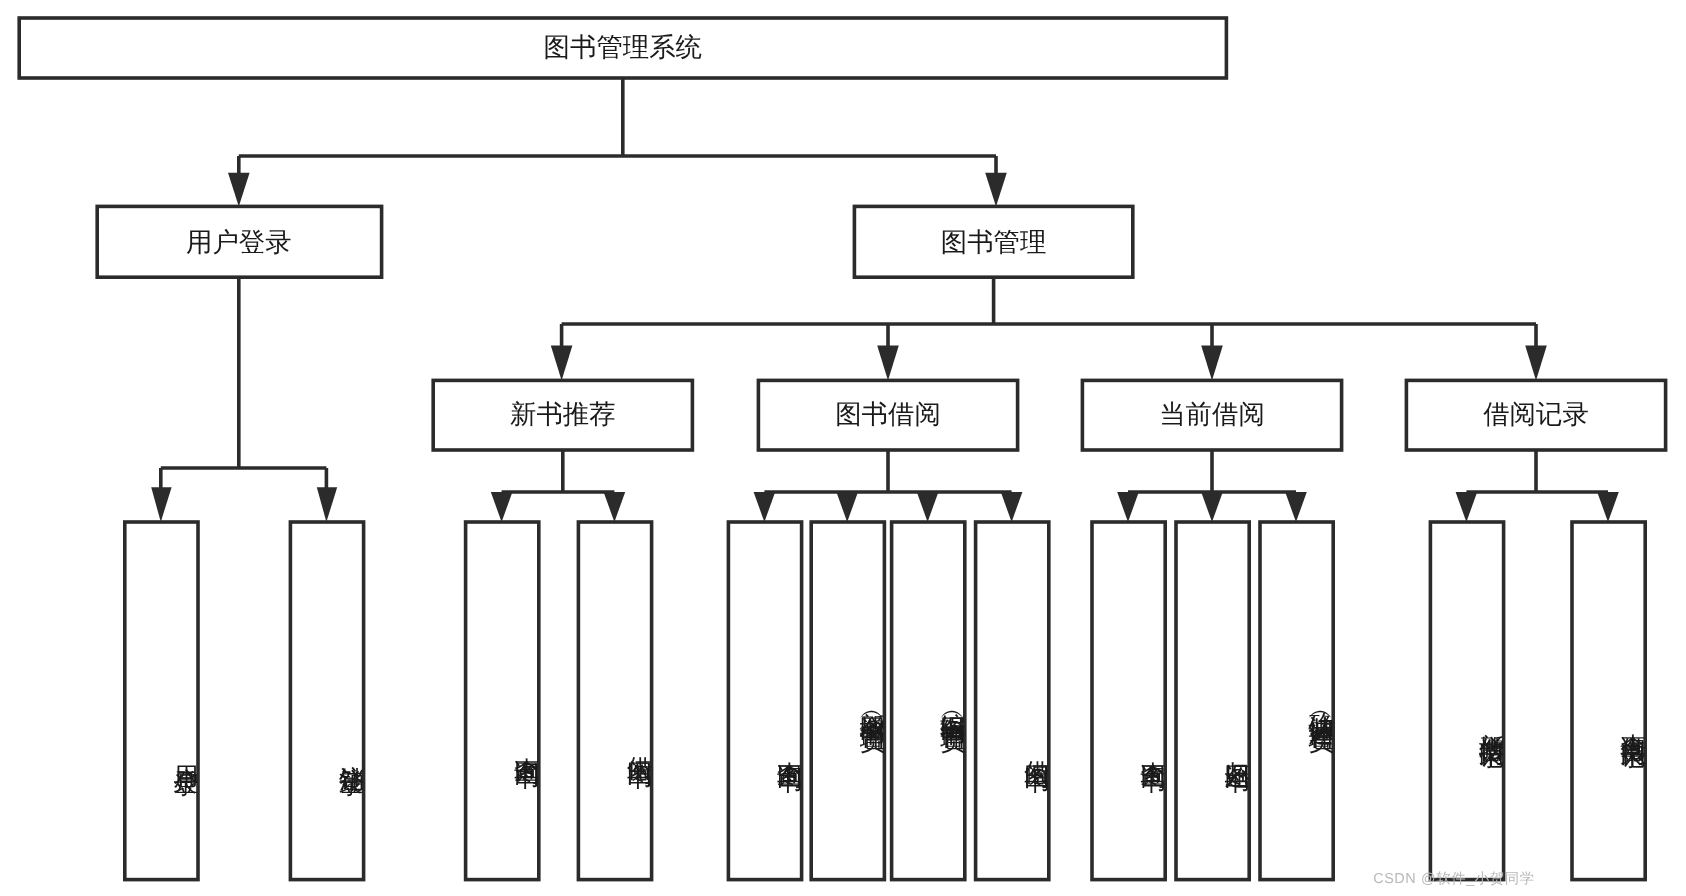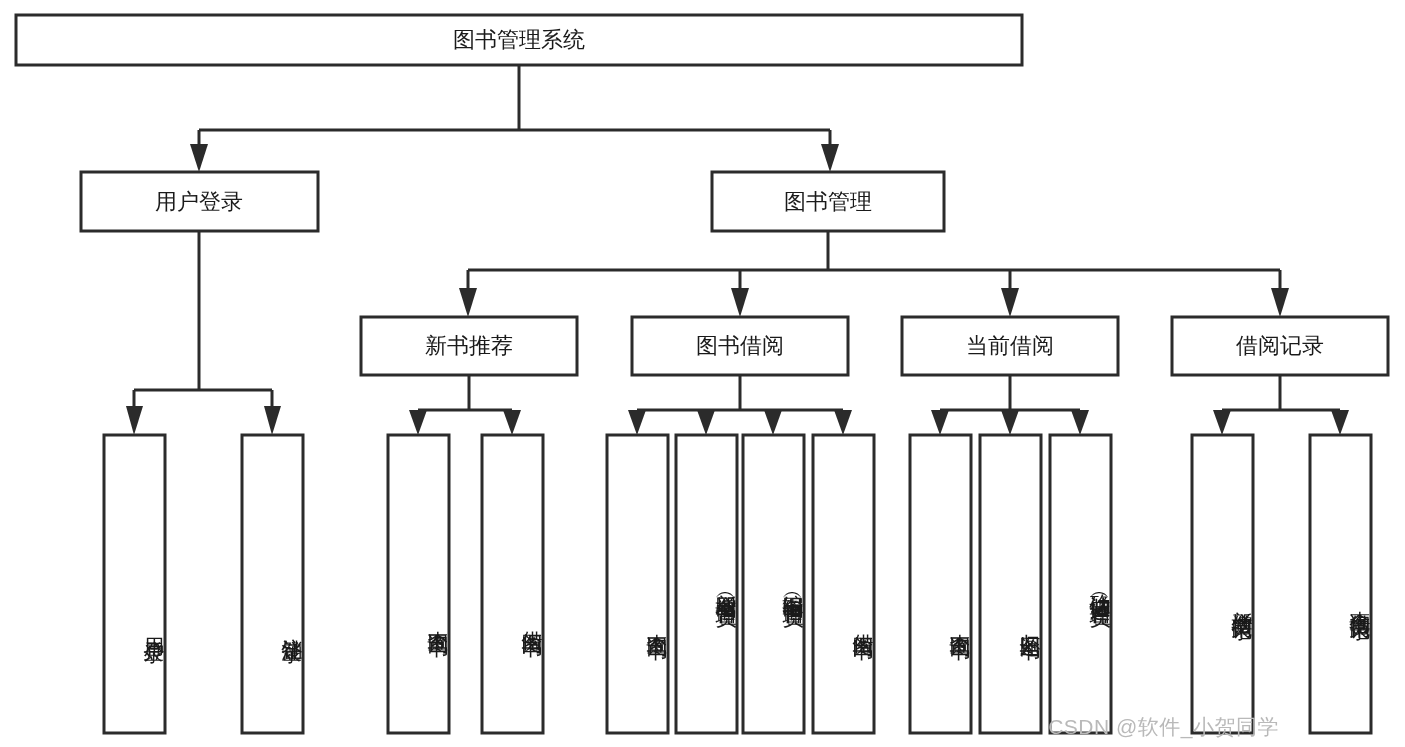--- a/index.html
+++ b/index.html
@@ -61,21 +61,21 @@
     align-items: flex-start;
     justify-content: center;
     white-space: nowrap;
     pointer-events: none;
   }
   .watermark {
     position: absolute;
     right: 8px;
     bottom: 6px;
     font-family: "Liberation Sans", "DejaVu Sans", sans-serif;
-    font-size: 21px;
+    font-size: 12px;
     color: #b9b9b9;
     white-space: nowrap;
     letter-spacing: 0.5px;
   }
 </style>
 </head>
 <body>
 
 <div id="diagram-root">
 

